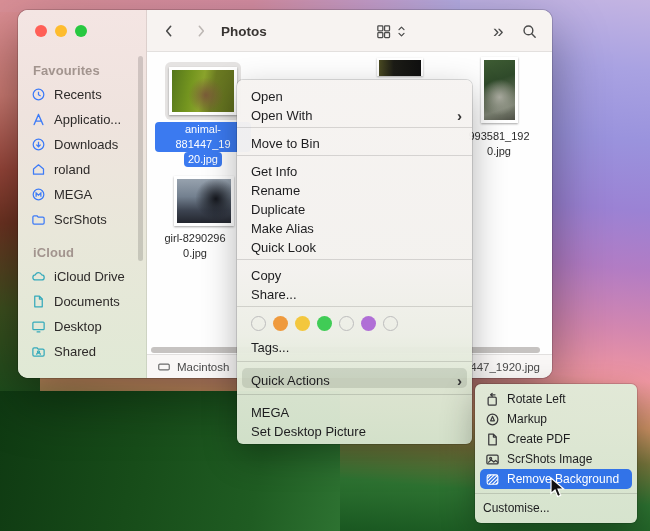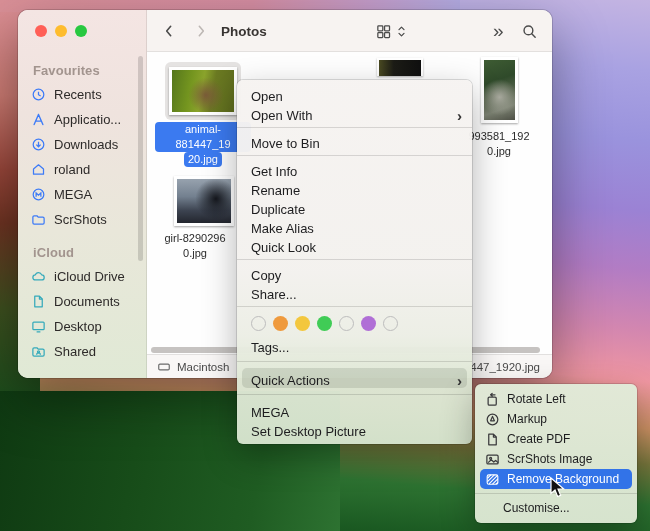--- a/index.html
+++ b/index.html
@@ -361,20 +361,20 @@
     <span>ScrShots Image</span>
   </div>
   <div class="smi smi-active">
     <svg width="15" height="15" viewBox="0 0 24 24" fill="none" stroke="currentColor" stroke-width="1.8" stroke-linejoin="round">
         <rect x="3.5" y="4.5" width="17" height="15" rx="2.5"></rect>
         <path d="M4 10 L9.5 4.5 M4 15.5 L15 4.5 M6.5 19 L20 5.5 M12 19.5 L20.5 11 M17.5 19.5 L20.5 16.5"></path>
       </svg>
     <span>Remove Background</span>
   </div>
   <div class="msep"></div>
-  <div class="smi" style="padding-left:28px">
+  <div class="smi" style="padding-left:8px">
     <span>Customise...</span>
   </div>
 </div>
 
 <svg class="cursor" width="16" height="22" viewBox="0 0 16 22">
   <path d="M1 1 L1 16.5 L5 13 L7.6 19.5 L10.6 18.3 L8 12 L13.5 11.8 Z" fill="#111" stroke="#fff" stroke-width="1.2"></path>
 </svg>
 
 </body></html>

